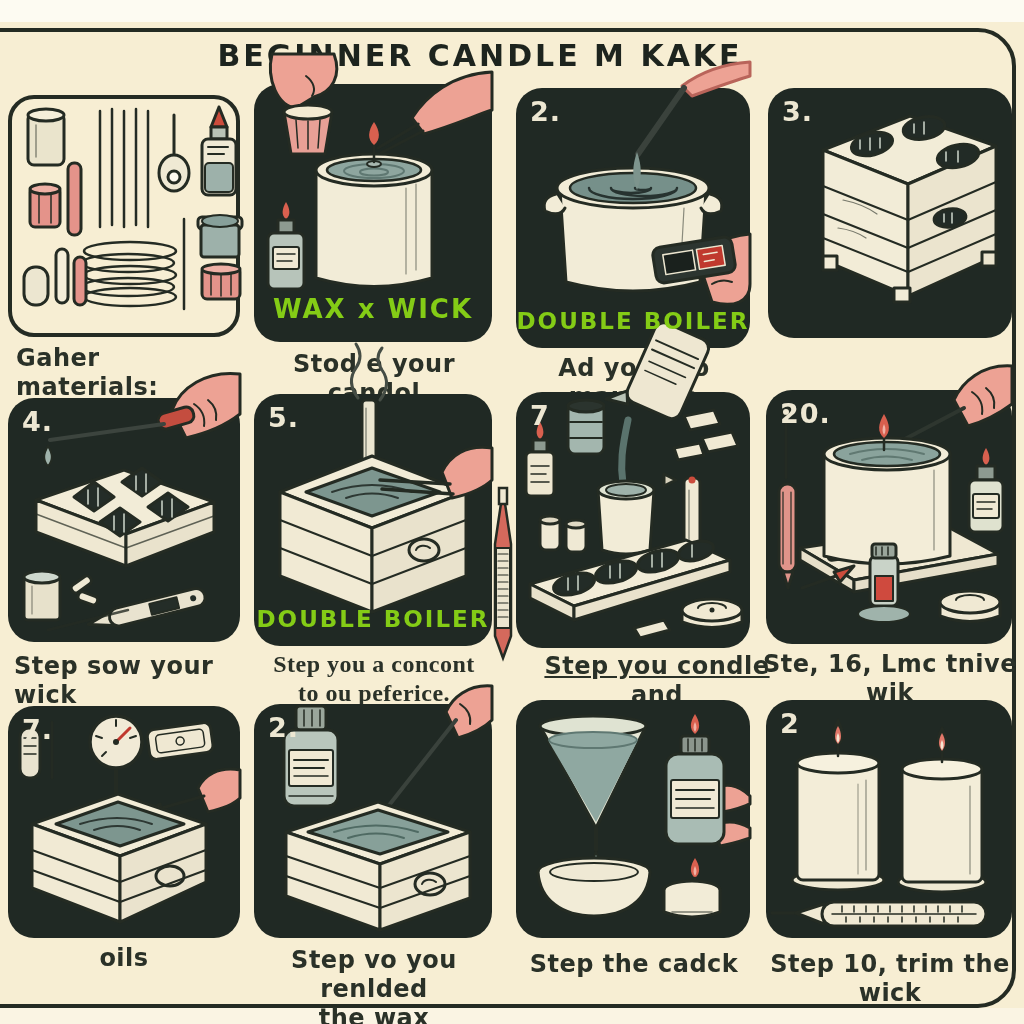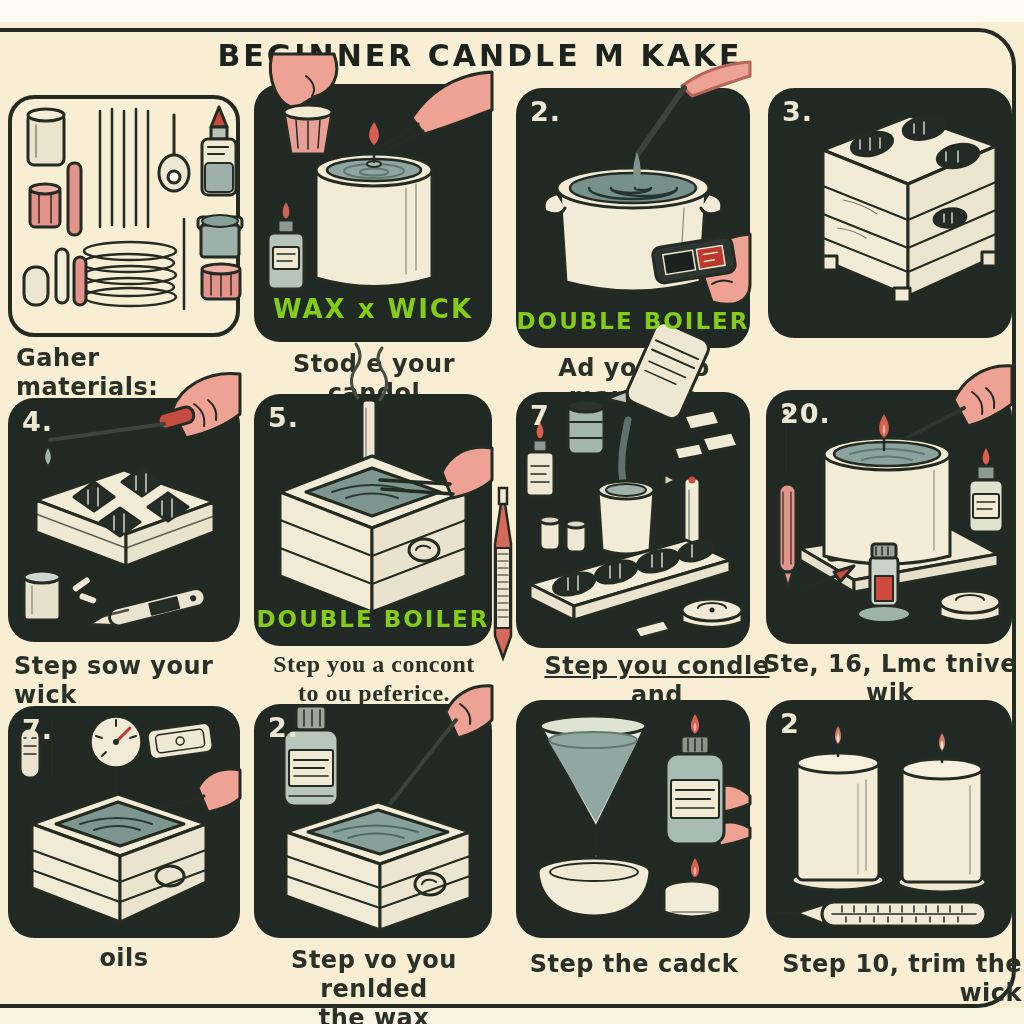--- a/index.html
+++ b/index.html
@@ -687,16 +687,16 @@
               <line x1="150" y1="217" x2="150" y2="222"></line>
             <line x1="164" y1="217" x2="164" y2="222"></line>
               <line x1="178" y1="217" x2="178" y2="222"></line>
             <line x1="192" y1="217" x2="192" y2="222"></line>
           </g>
         </g>
       </g>
     </svg>
     <span class="num">2</span>
   </div>
-  <div class="caption center" style="left:758px;top:950px;width:264px;text-align:right;">
+  <div class="caption center" style="left:758px;top:950px;width:264px;">
     <div class="cap-line">Step 10, trim the wick</div>
   </div>
 </div>
 
 </body></html>

